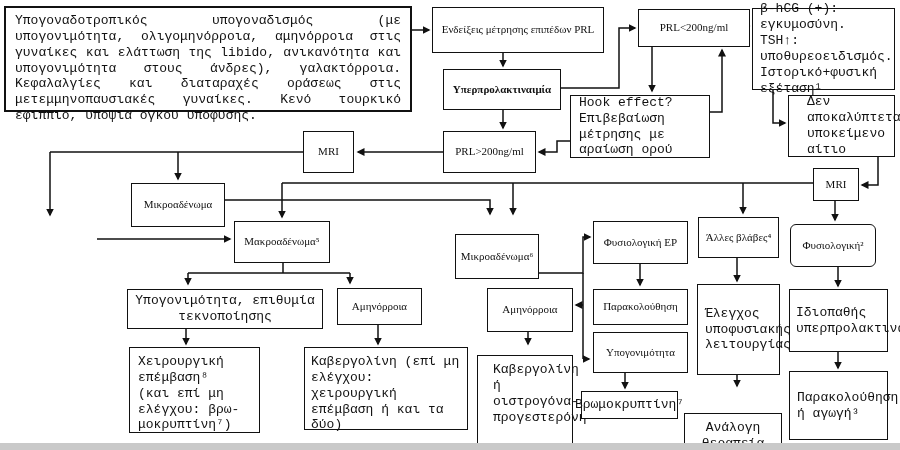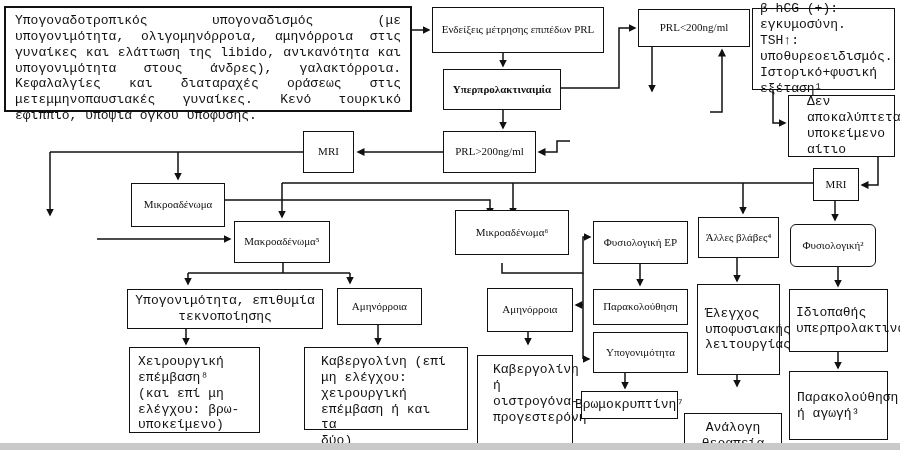--- a/index.html
+++ b/index.html
@@ -74,36 +74,37 @@
   <div class="node" style="left:432px;top:7px;width:172px;height:46px;">Ενδείξεις μέτρησης επιπέδων PRL</div>
 
   <div class="node" style="left:638px;top:9px;width:112px;height:38px;">PRL&lt;200ng/ml</div>
 
   <div class="node left ml small" style="left:752px;top:8px;width:143px;height:82px;padding:20px 7px;">β-hCG (+): εγκυμοσύνη.
 TSH↑: υποθυρεοειδισμός.
 Ιστορικό+φυσική εξέταση¹</div>
 
   <div class="node bold" style="left:443px;top:69px;width:118px;height:41px;">Υπερπρολακτιναιμία</div>
 
+  <div class="node left small" style="left:570px;top:95px;width:140px;height:63px;padding:4px 8px;">Hook effect? Επιβεβαίωση μέτρησης με αραίωση ορού</div>
 
   <div class="node left ml small" style="left:788px;top:95px;width:107px;height:62px;padding:4px 18px;">Δεν αποκαλύπτεται
 υποκείμενο αίτιο</div>
 
   <div class="node" style="left:443px;top:131px;width:93px;height:42px;">PRL&gt;200ng/ml</div>
 
   <div class="node" style="left:303px;top:131px;width:51px;height:42px;">MRI</div>
 
   <div class="node" style="left:813px;top:168px;width:46px;height:33px;">MRI</div>
 
   <div class="node" style="left:131px;top:183px;width:94px;height:44px;">Μικροαδένωμα</div>
 
 
   <div class="node" style="left:234px;top:221px;width:96px;height:42px;">Μακροαδένωμα⁵</div>
 
-  <div class="node" style="left:455px;top:210px;width:114px;height:45px;">Μικροαδένωμα⁶</div>
+  <div class="node" style="left:455px;top:234px;width:84px;height:45px;">Μικροαδένωμα⁶</div>
 
   <div class="node" style="left:593px;top:221px;width:95px;height:43px;">Φυσιολογική ΕΡ</div>
 
   <div class="node" style="left:698px;top:217px;width:81px;height:41px;">Άλλες βλάβες⁴</div>
 
   <div class="node" style="left:790px;top:224px;width:86px;height:43px;border-radius:6px;">Φυσιολογική²</div>
 
   <div class="node small" style="left:127px;top:289px;width:196px;height:40px;">Υπογονιμότητα, επιθυμία τεκνοποίησης</div>
 
   <div class="node" style="left:337px;top:288px;width:85px;height:37px;">Αμηνόρροια</div>
@@ -116,23 +117,23 @@
 
   <div class="node left ml small" style="left:697px;top:284px;width:83px;height:91px;padding:4px 7px;">Έλεγχος
 υποφυσιακής
 λειτουργίας⁵</div>
 
   <div class="node left ml small" style="left:789px;top:289px;width:99px;height:63px;padding:4px 6px;">Ιδιοπαθής
 υπερπρολακτιναιμία</div>
 
   <div class="node left ml small" style="left:129px;top:347px;width:131px;height:86px;padding:6px 8px;align-items:flex-start;">Χειρουργική επέμβαση⁸
 (και επί μη ελέγχου: βρω-
-υποκείμενο)</div>
+μοκρυπτίνη⁷)</div>
 
-  <div class="node left ml small" style="left:304px;top:347px;width:164px;height:83px;padding:6px 16px;align-items:flex-start;">Καβεργολίνη (επί μη ελέγχου:
+  <div class="node left ml small" style="left:304px;top:347px;width:164px;height:83px;padding:6px 6px;align-items:flex-start;">Καβεργολίνη (επί μη ελέγχου:
 χειρουργική επέμβαση ή και τα
 δύο)</div>
 
   <div class="node left ml small" style="left:477px;top:347px;width:96px;height:100px;padding:6px 15px;align-items:flex-start;margin-top:8px;">Καβεργολίνη ή
 οιστρογόνα-
 προγεστερόνη</div>
 
   <div class="node small" style="left:581px;top:391px;width:97px;height:28px;">Βρωμοκρυπτίνη⁷</div>
 
   <div class="node small" style="left:684px;top:389px;width:98px;height:46px;margin-top:24px;">Ανάλογη θεραπεία</div>

